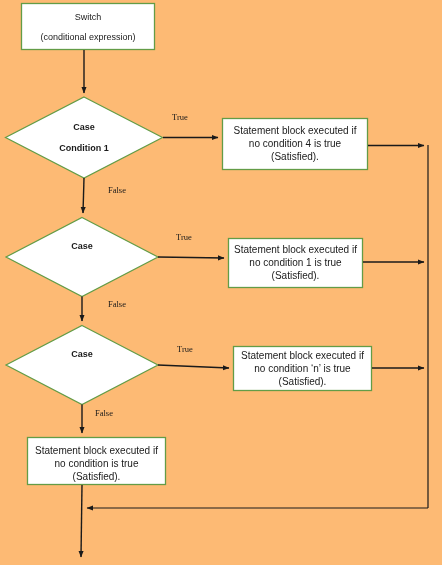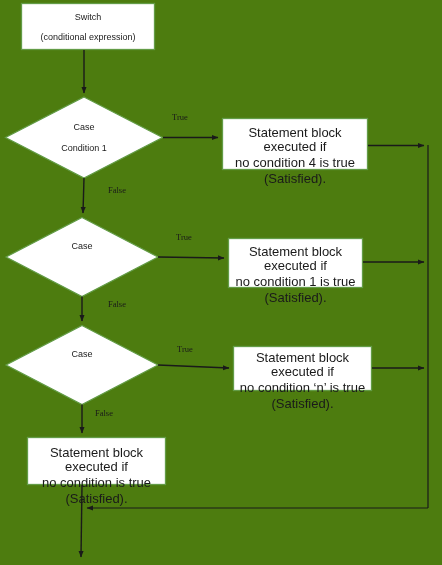--- a/index.html
+++ b/index.html
@@ -7,54 +7,55 @@
     padding: 0;
     background: #ffffff;
   }
   body {
     font-family: "Liberation Sans", sans-serif;
   }
   #canvas {
     position: relative;
     width: 442px;
     height: 565px;
-    background: #4d7c0f;
+    background: #fdba74;
     overflow: hidden;
   }
   #flow-svg {
     position: absolute;
     left: 0;
     top: 0;
     width: 442px;
     height: 565px;
   }
   .node-text {
     position: absolute;
     text-align: center;
     color: #1a1a1a;
     font-family: "Liberation Sans", sans-serif;
     pointer-events: none;
     line-height: 1.05;
   }
   .box-text {
-    font-size: 13px;
+    font-size: 10px;
   }
   .box-text .ln {
     display: block;
     margin: 0 0 2.5px 0;
   }
   .switch-text {
     font-size: 9px;
   }
   .switch-text .ln {
     display: block;
   }
   .switch-text .ln.first { margin-bottom: 11px; }
   .diamond-text {
     font-size: 9px;
+    font-weight: bold;
   }
   .diamond-text .ln { display: block; }
   .diamond-text .ln.first { margin-bottom: 12px; }
   .edge-label {
     position: absolute;
     font-size: 8.5px;
     color: #1a1a1a;
     font-family: Liberation Serif, serif;
     white-space: nowrap;
   }

